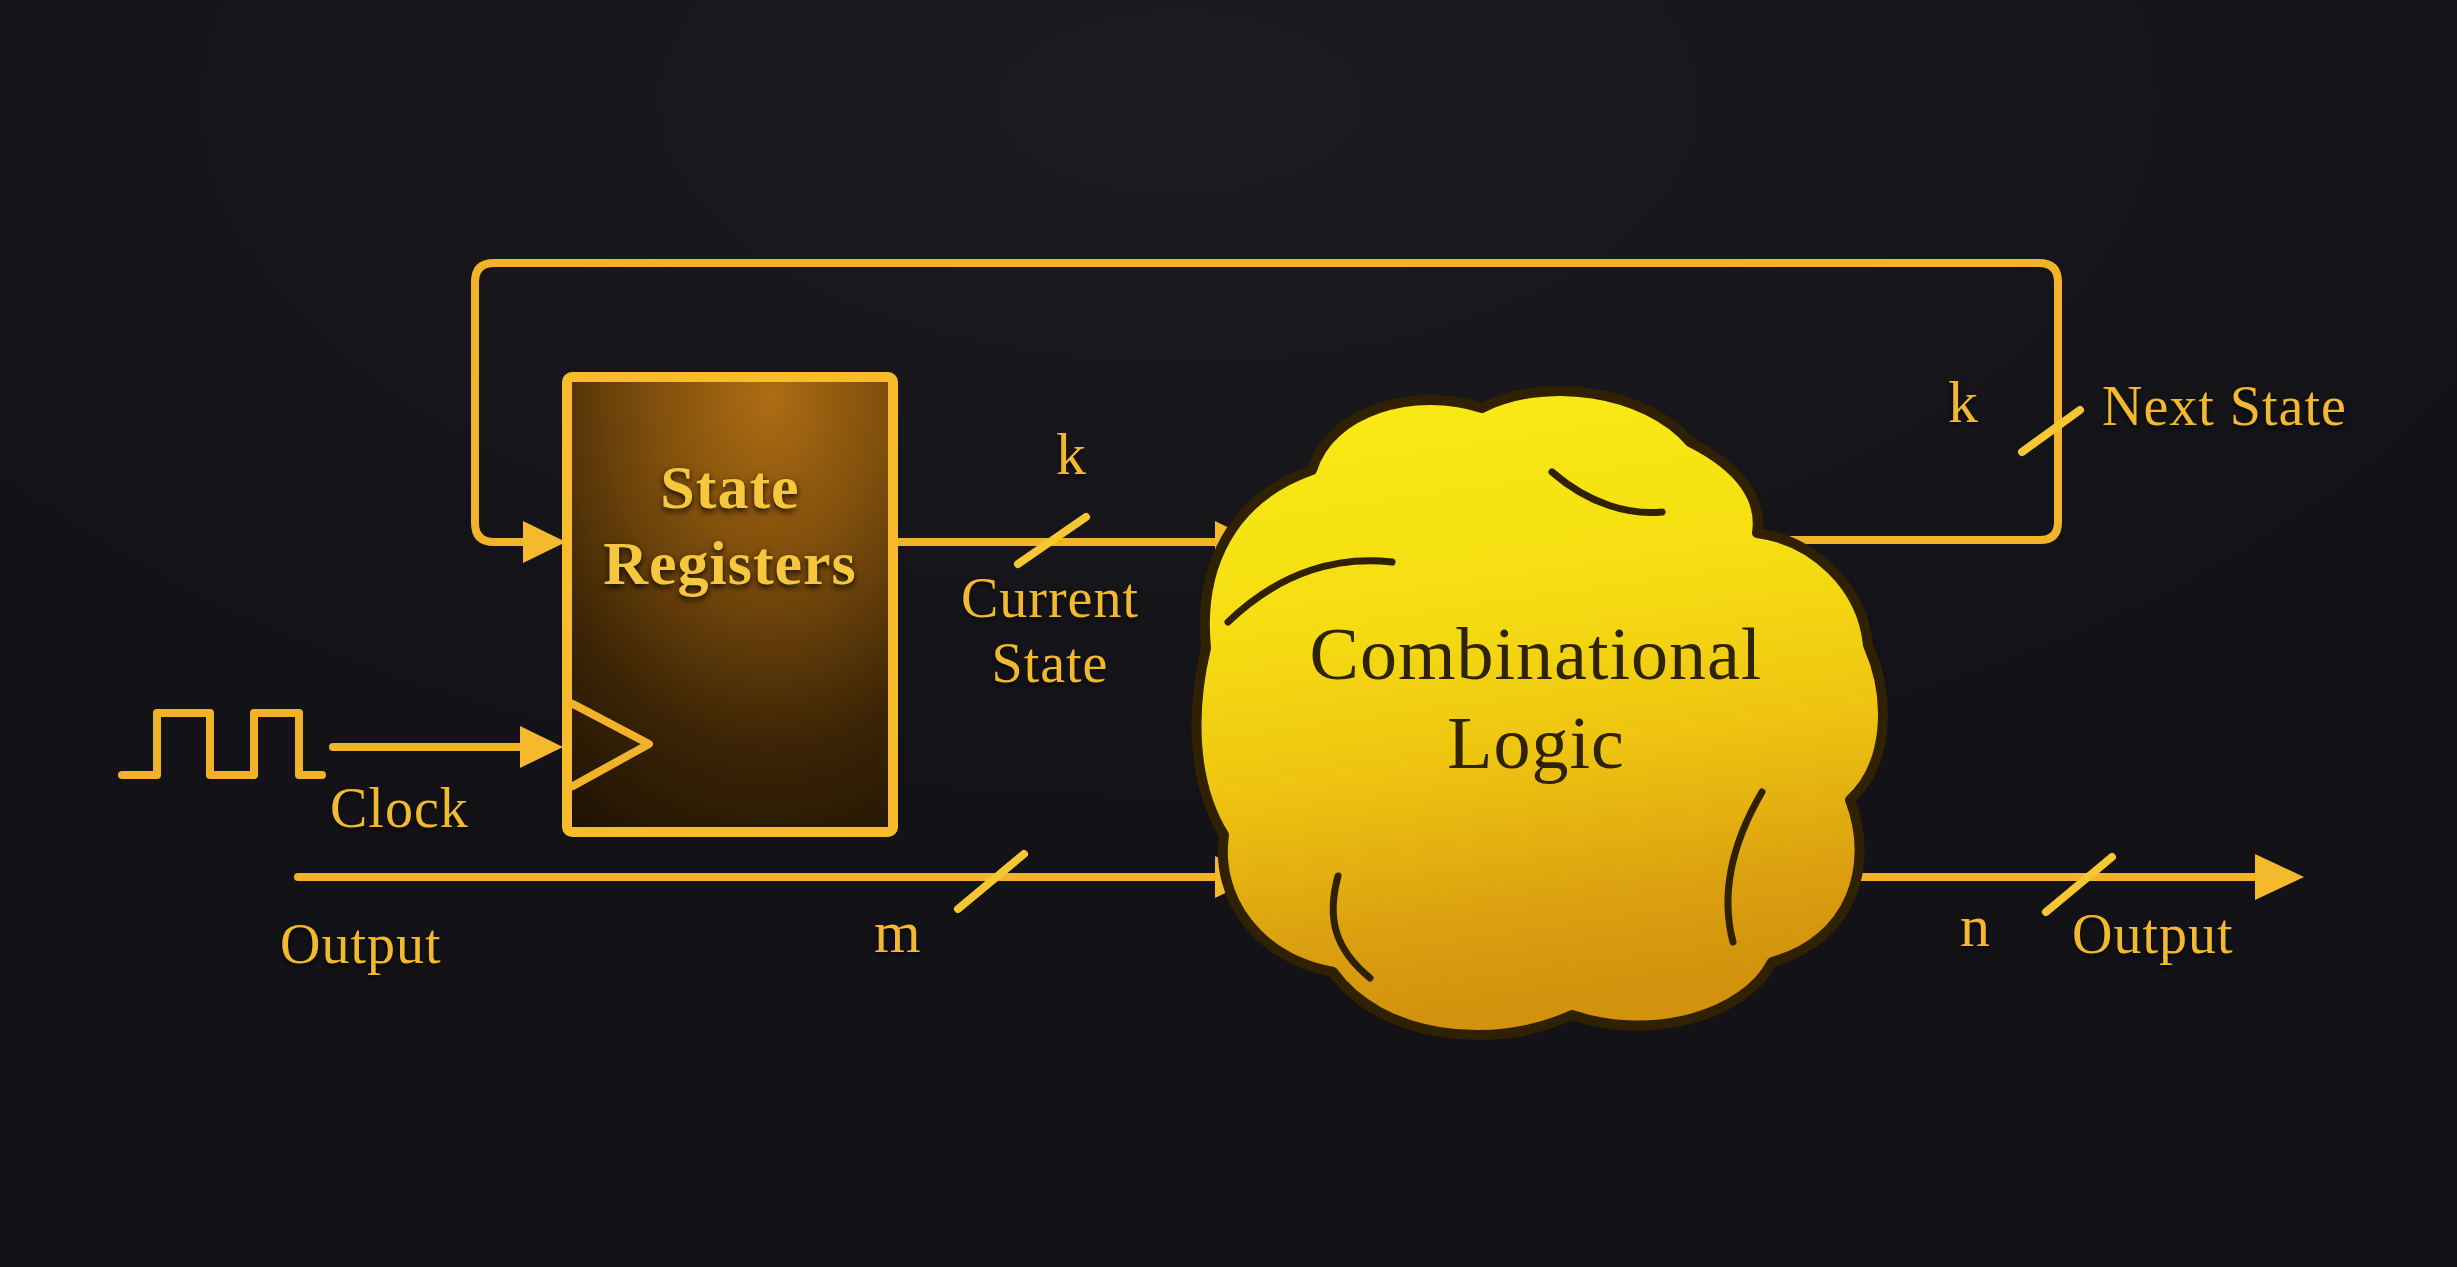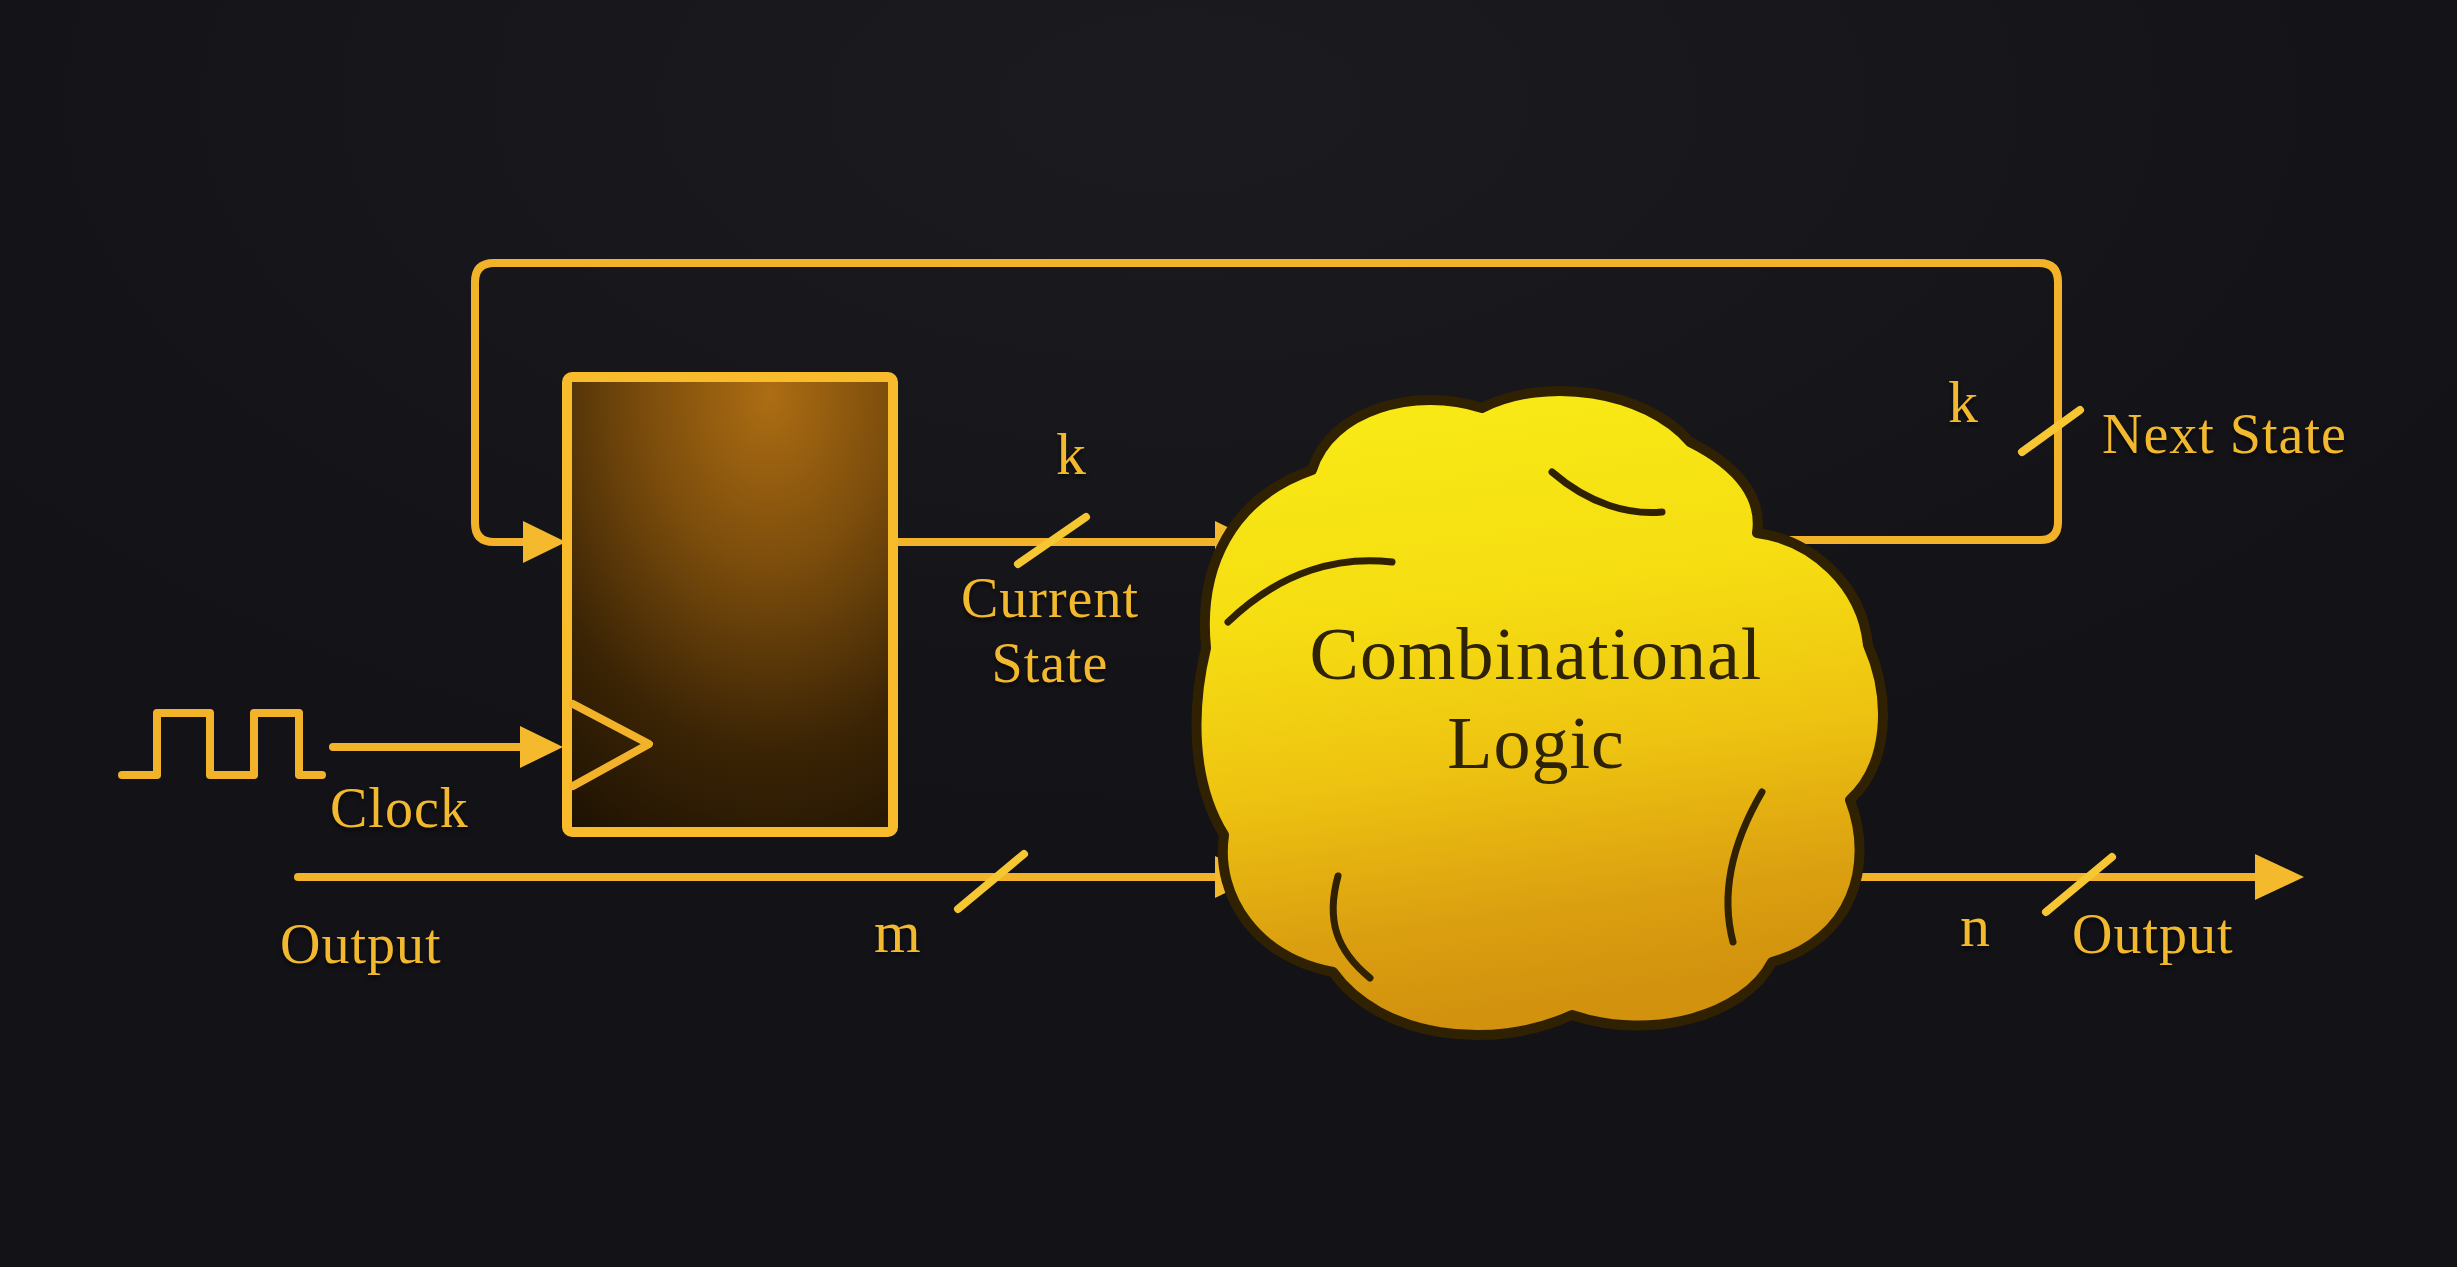--- a/index.html
+++ b/index.html
@@ -26,21 +26,21 @@
     color:#f6c73d;text-shadow:0 3px 6px rgba(0,0,0,.85);
     z-index:3;
   }
   #lbl-combinational{
     left:1216px;top:610px;width:640px;
     text-align:center;font-size:74px;line-height:1.2;font-weight:400;
     color:#2e2306;text-shadow:none;
     z-index:3;
   }
   #lbl-current-state{left:930px;top:566px;width:240px;text-align:center;}
-  #lbl-next-state{left:2102px;top:374px;width:250px;text-align:left;margin-top:28px;}
+  #lbl-next-state{left:2102px;top:374px;width:250px;text-align:left;}
   #lbl-clock{left:330px;top:776px;}
   #lbl-input{left:280px;top:912px;}
   #lbl-output{left:2072px;top:902px;}
   #lbl-m{left:874px;top:902px;}
   #lbl-k-current{left:1056px;top:424px;}
   #lbl-k-next{left:1948px;top:372px;}
   #lbl-n{left:1960px;top:896px;}
 </style>
 </head>
 <body>
@@ -108,20 +108,21 @@
     <path d="M 1228 622 C 1282 570 1340 556 1392 562" fill="none" stroke="#302102" stroke-width="7" stroke-linecap="round"></path>
     <path d="M 1762 792 C 1728 850 1722 900 1733 942" fill="none" stroke="#302102" stroke-width="7" stroke-linecap="round"></path>
     <path d="M 1338 876 C 1326 920 1336 950 1370 978" fill="none" stroke="#302102" stroke-width="7" stroke-linecap="round"></path>
 
     <line x1="958" y1="909" x2="1024" y2="854" stroke="#f6c733" stroke-width="8" stroke-linecap="round"></line>
     <line x1="1018" y1="564" x2="1086" y2="517" stroke="#f6c733" stroke-width="8" stroke-linecap="round"></line>
     <line x1="2022" y1="452" x2="2080" y2="410" stroke="#f6c733" stroke-width="8" stroke-linecap="round"></line>
     <line x1="2046" y1="912" x2="2112" y2="857" stroke="#f6c733" stroke-width="8" stroke-linecap="round"></line>
   </svg>
 
+  <div class="lbl" id="lbl-state-registers">State Registers</div>
 
   <div class="lbl" id="lbl-combinational">Combinational Logic</div>
 
   <div class="lbl lbl-gold-lg" id="lbl-clock">Clock</div>
 
   <div class="lbl lbl-gold-lg" id="lbl-input">Output</div>
 
   <div class="lbl lbl-bus" id="lbl-m">m</div>
 
   <div class="lbl lbl-gold-lg" id="lbl-current-state">Current State</div>

